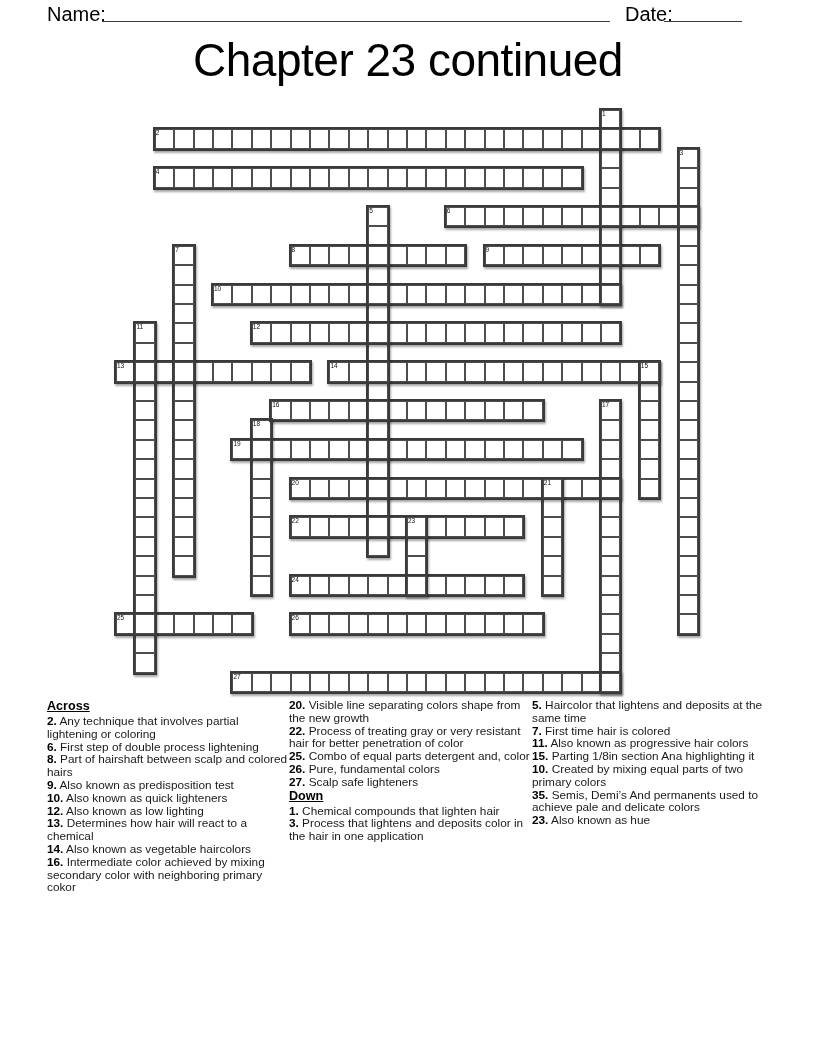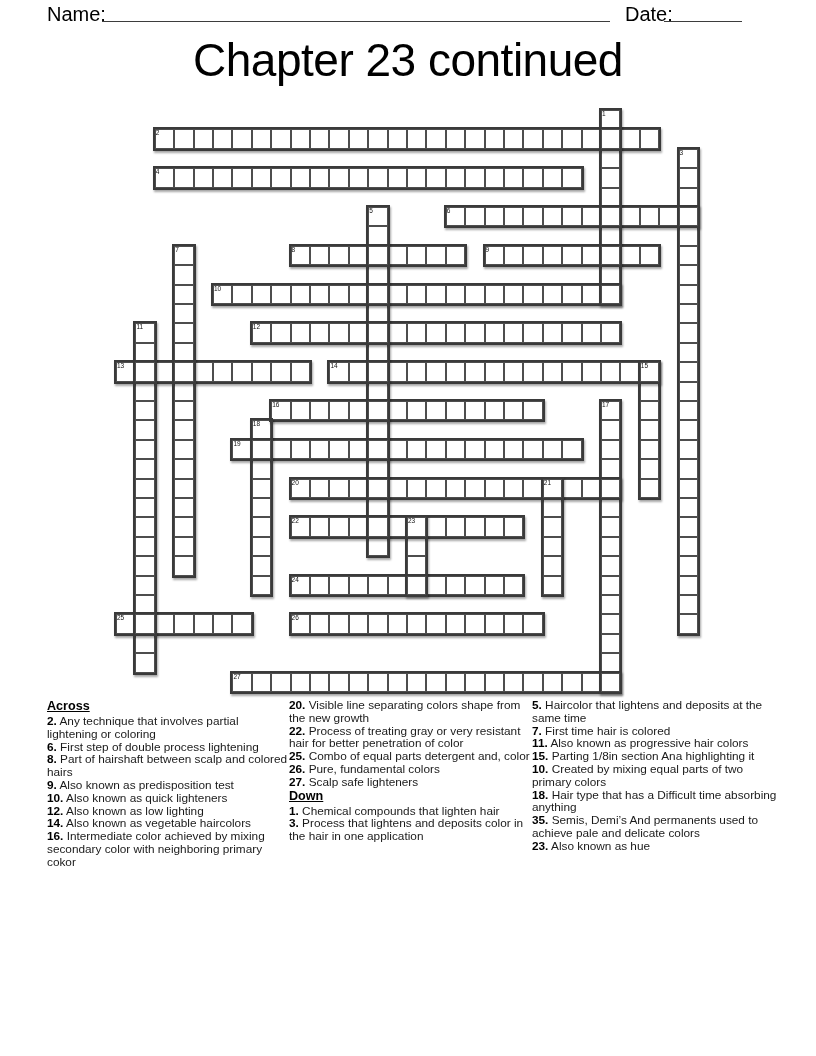--- a/index.html
+++ b/index.html
@@ -454,35 +454,35 @@
   </div>
 
 <div class="clue-col" style="left:47px;width:242px">
     <p class="clue-heading">Across</p>
     <p class="clue"><b>2.</b> Any technique that involves partial lightening or coloring</p>
     <p class="clue"><b>6.</b> First step of double process lightening</p>
     <p class="clue"><b>8.</b> Part of hairshaft between scalp and colored hairs</p>
     <p class="clue"><b>9.</b> Also known as predisposition test</p>
     <p class="clue"><b>10.</b> Also known as quick lighteners</p>
     <p class="clue"><b>12.</b> Also known as low lighting</p>
+    <p class="clue"><b>13.</b> Determines how hair will react to a chemical</p>
     <p class="clue"><b>14.</b> Also known as vegetable haircolors</p>
     <p class="clue"><b>16.</b> Intermediate color achieved by mixing secondary color with neighboring primary cokor</p>
   </div>
 <div class="clue-col" style="left:289px;width:243px">
     <p class="clue"><b>20.</b> Visible line separating colors shape from the new growth</p>
     <p class="clue"><b>22.</b> Process of treating gray or very resistant hair for better penetration of color</p>
     <p class="clue"><b>25.</b> Combo of equal parts detergent and, color</p>
     <p class="clue"><b>26.</b> Pure, fundamental colors</p>
     <p class="clue"><b>27.</b> Scalp safe lighteners</p>
     <p class="clue-heading">Down</p>
     <p class="clue"><b>1.</b> Chemical compounds that lighten hair</p>
     <p class="clue"><b>3.</b> Process that lightens and deposits color in the hair in one application</p>
   </div>
 <div class="clue-col" style="left:532px;width:245px">
     <p class="clue"><b>5.</b> Haircolor that lightens and deposits at the same time</p>
     <p class="clue"><b>7.</b> First time hair is colored</p>
     <p class="clue"><b>11.</b> Also known as progressive hair colors</p>
     <p class="clue"><b>15.</b> Parting 1/8in section Ana highlighting it</p>
     <p class="clue"><b>10.</b> Created by mixing equal parts of two primary colors</p>
-    <p class="clue"><b>18.</b> Hair type that has a Difficult time absorbing anything</p>
     <p class="clue"><b>35.</b> Semis, Demi’s And permanents used to achieve pale and delicate colors</p>
     <p class="clue"><b>23.</b> Also known as hue</p>
   </div>
 
 </body></html>

